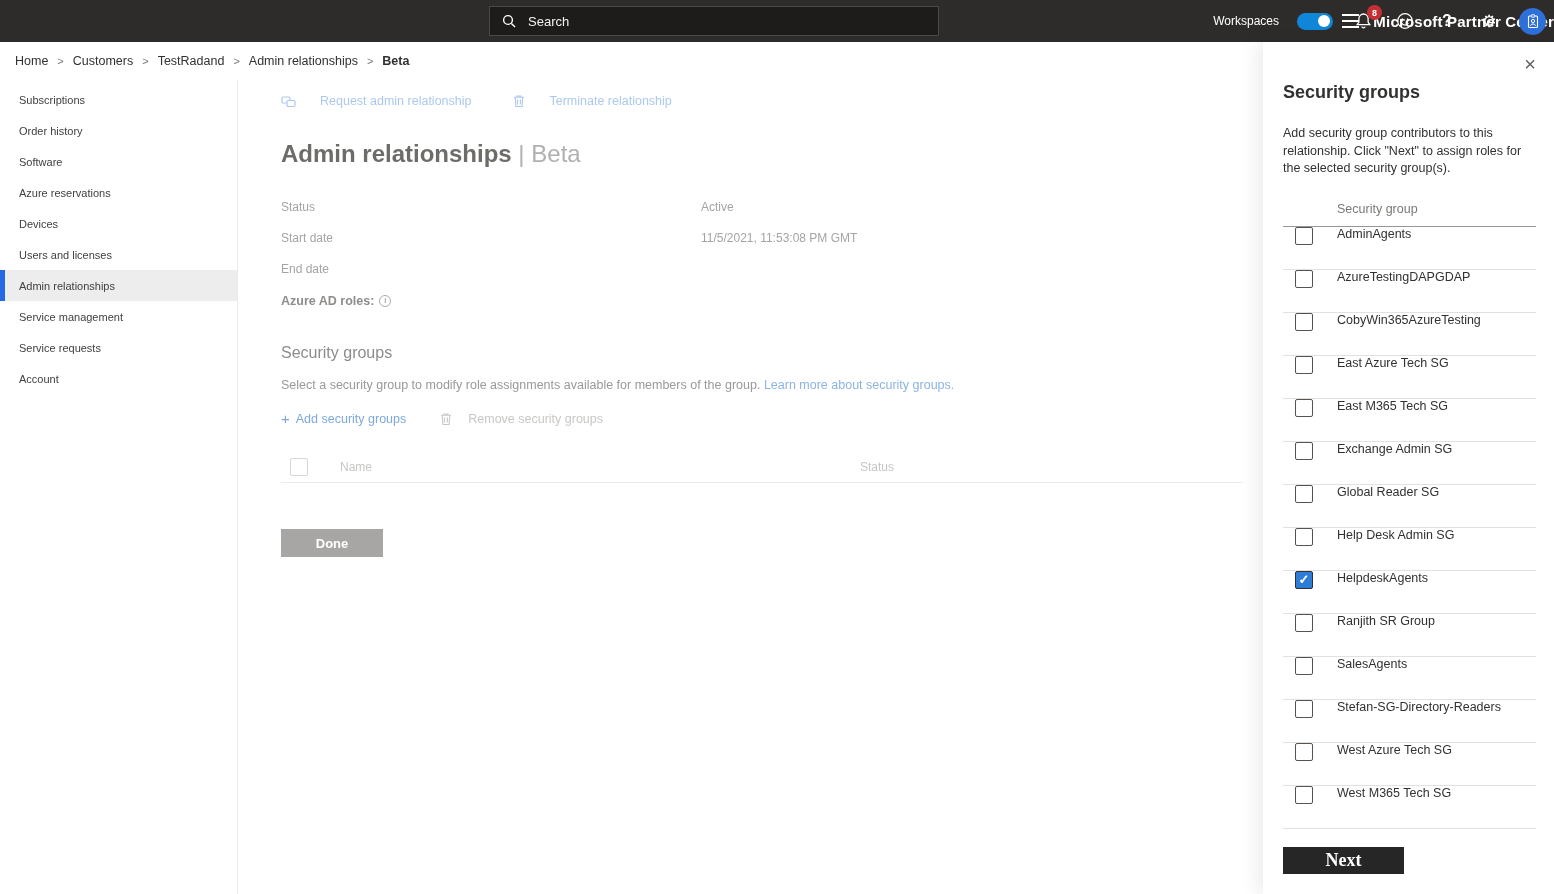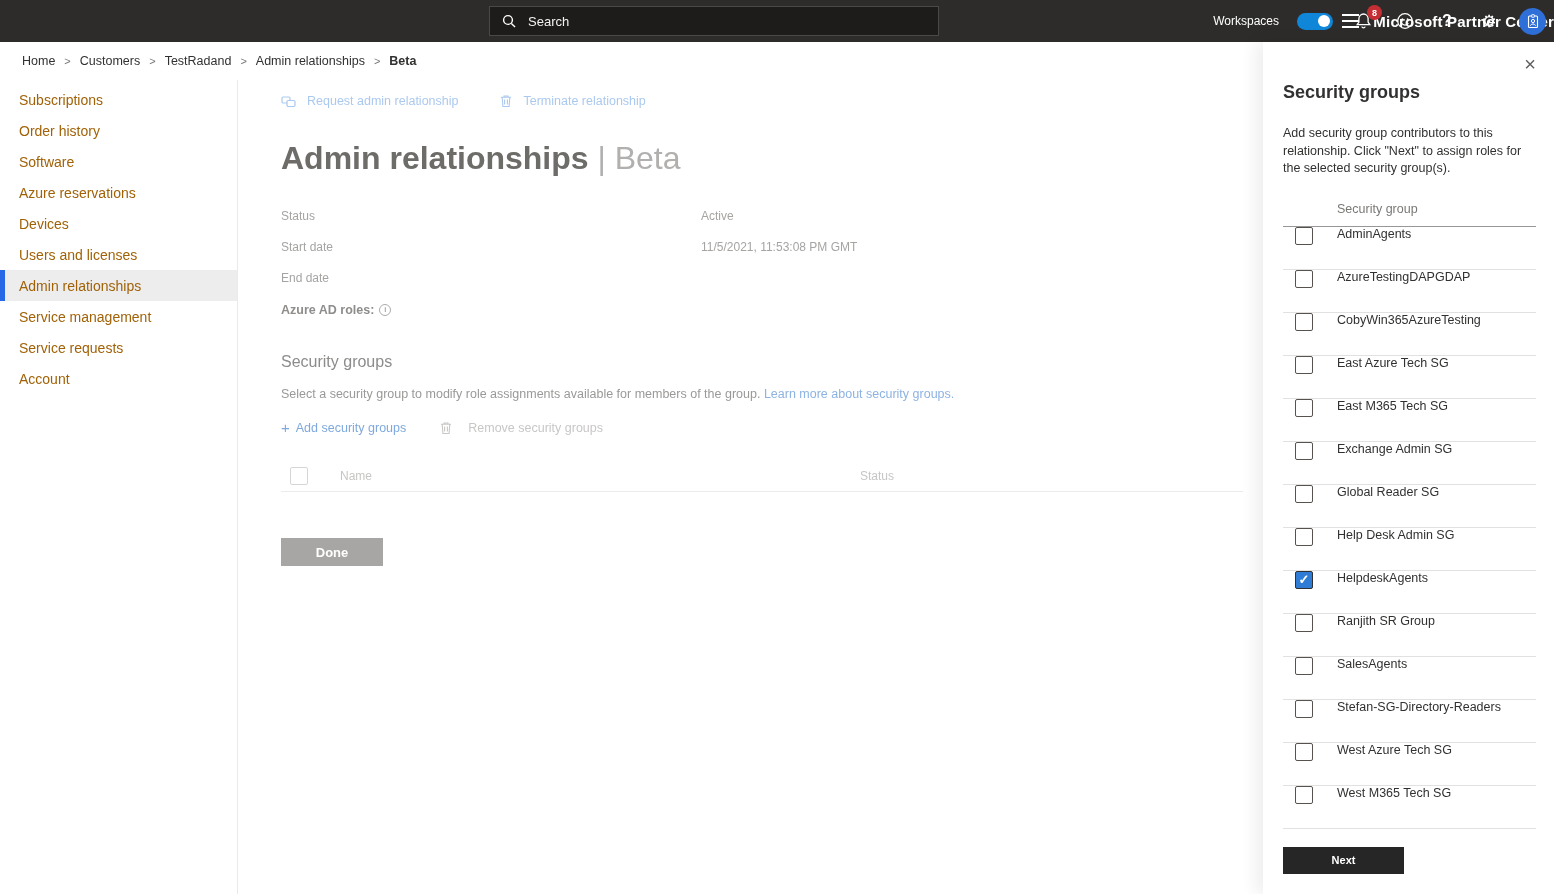--- a/index.html
+++ b/index.html
@@ -37,42 +37,42 @@
     background:#c52e33; color:#fff; font-size:9px; font-weight:bold;
     display:flex; align-items:center; justify-content:center; padding:0 3px;
   }
   .glyph { font-size:17px; line-height:1; }
   .qmark { font-size:16px; font-weight:bold; }
   .avatar { width:27px; height:27px; border-radius:50%; background:#2f6fd8; display:flex; align-items:center; justify-content:center; cursor:pointer; }
 
   
   .breadcrumb {
     position:absolute; top:42px; left:0; width:1263px; height:38px;
-    display:flex; align-items:center; padding-left:22px; font-size:12.5px; color:#323130; background:#fff;
+    display:flex; align-items:center; padding-left:15px; font-size:12.5px; color:#323130; background:#fff;
   }
   .breadcrumb .crumb { cursor:pointer; }
   .breadcrumb .sep { color:#797775; margin:0 9px; font-size:11px; }
   .breadcrumb .last { font-weight:bold; }
 
   
   .sidebar {
     position:absolute; top:80px; left:0; bottom:0; width:238px;
     border-right:1px solid #eceae8; background:#fff; padding-top:4px;
   }
   .side-item {
     height:31px; display:flex; align-items:center; padding-left:14px;
-    font-size:14px; color:#a16207; cursor:pointer; border-left:5px solid transparent;
+    font-size:11px; color:#404040; cursor:pointer; border-left:5px solid transparent;
   }
   .side-item.sel { background:#ededed; border-left-color:#2569e6; }
 
   
   .main { position:absolute; top:80px; left:238px; width:1025px; bottom:0; padding:14px 20px 0 43px; }
   .cmdbar { display:flex; align-items:center; gap:42px; font-size:12.5px; color:#abc9ef; }
-  .cmd { display:flex; align-items:center; gap:11px; cursor:default; }
-  .page-title { margin-top:32px; font-size:32px; color:#6e6c69; }
+  .cmd { display:flex; align-items:center; gap:24px; cursor:default; }
+  .page-title { margin-top:32px; font-size:24px; color:#6e6c69; }
   .page-title .t1 { font-weight:bold; }
   .page-title .t2 { color:#b2b0ae; font-weight:normal; }
   .details { margin-top:32px; display:grid; grid-template-columns:420px auto; row-gap:17px; font-size:12px; color:#a6a4a2; }
   .roles { margin-top:18px; }
   .roles-label { font-size:12.5px; font-weight:bold; color:#8f8d8b; display:flex; align-items:center; gap:5px; }
   .info-ic { width:12px; height:12px; border:1px solid #aeacaa; border-radius:50%; color:#aeacaa; font-size:8px; line-height:10px; text-align:center; font-style:normal; }
   .roles-value { margin-top:18px; font-size:12.5px; color:#b3b1af; }
   .sg-heading { margin-top:36px; font-size:16px; color:#8e8c8a; }
   .sg-desc { margin-top:16px; font-size:12.5px; color:#9b9997; }
   .sg-desc a { color:#8db3e2; text-decoration:none; cursor:pointer;text-align:center; }
@@ -97,21 +97,21 @@
   .panel-close { position:absolute; top:12px; right:18px; font-size:20px; color:#605e5c; line-height:1; cursor:pointer; }
   .panel-title { margin-top:40px; font-size:18px; font-weight:bold; color:#323130; }
   .panel-desc { margin-top:22px; font-size:12.5px; color:#323130; line-height:1.4; width:252px; }
   .panel-colhead { margin-top:24px; padding-left:54px; font-size:12.5px; color:#7a7875; padding-bottom:10px; border-bottom:1px solid #999795; }
   .grp-row { height:43px; display:flex; border-bottom:1px solid #e3e1df; cursor:pointer; }
   .grp-row .cb { margin-left:12px; border:1.5px solid #55524f; }
   .grp-row .cb.on { background:#2e7cd6; border-color:#323130; color:#fff; font-size:13px; font-weight:bold; text-align:center; line-height:16px; }
   .grp-row .lbl { margin-left:24px; font-size:12.5px; color:#323130; }
   .next-btn {
     margin-top:18px; width:121px; height:27px; background:#262626; color:#fff;
-    font-size:11px; font-weight:bold; border:none; cursor:pointer; font-family:Liberation Sans, sans-serif;
+    font-size:18px; font-weight:bold; border:none; cursor:pointer; font-family:Liberation Serif, serif;
   }
 </style>
 </head>
 <body>
 
 <div class="topbar">
   <div class="hamburger">
       <i></i>
       <i></i>
       <i></i>

